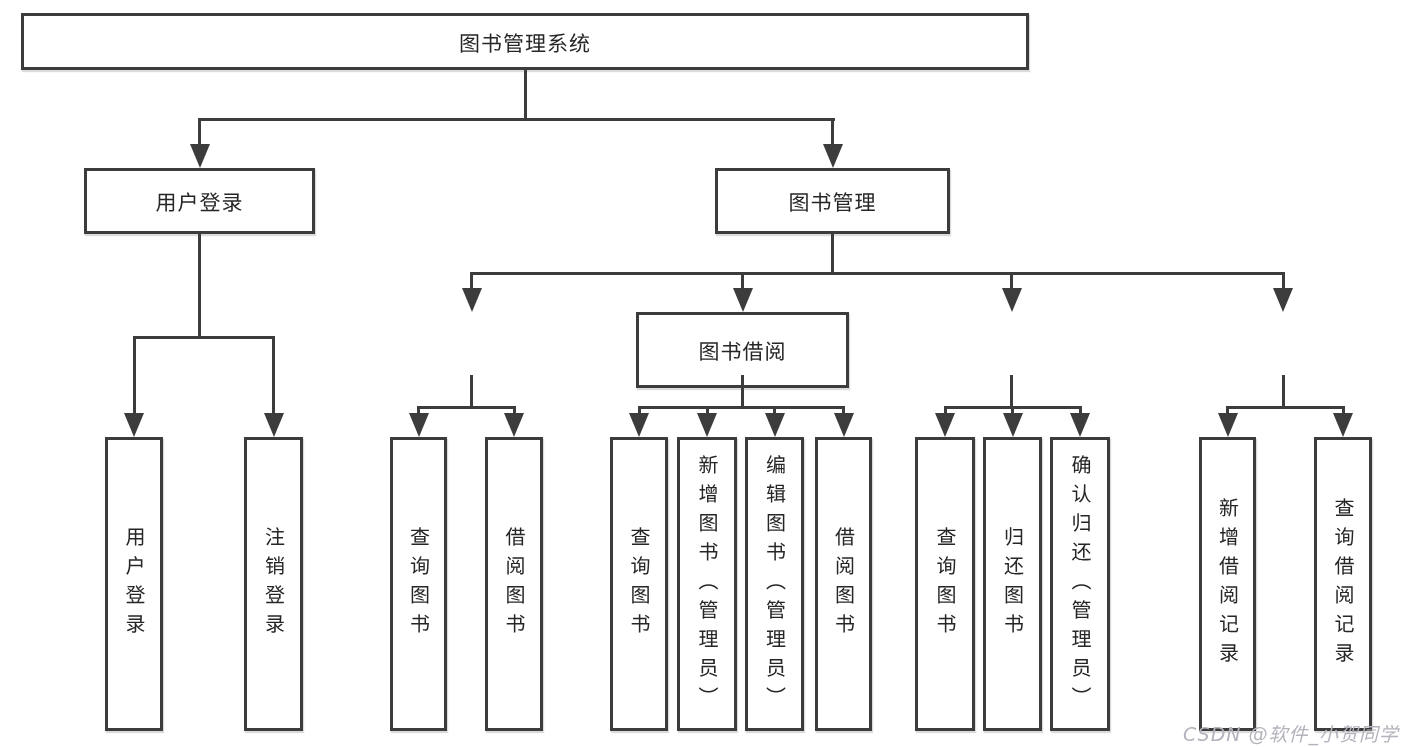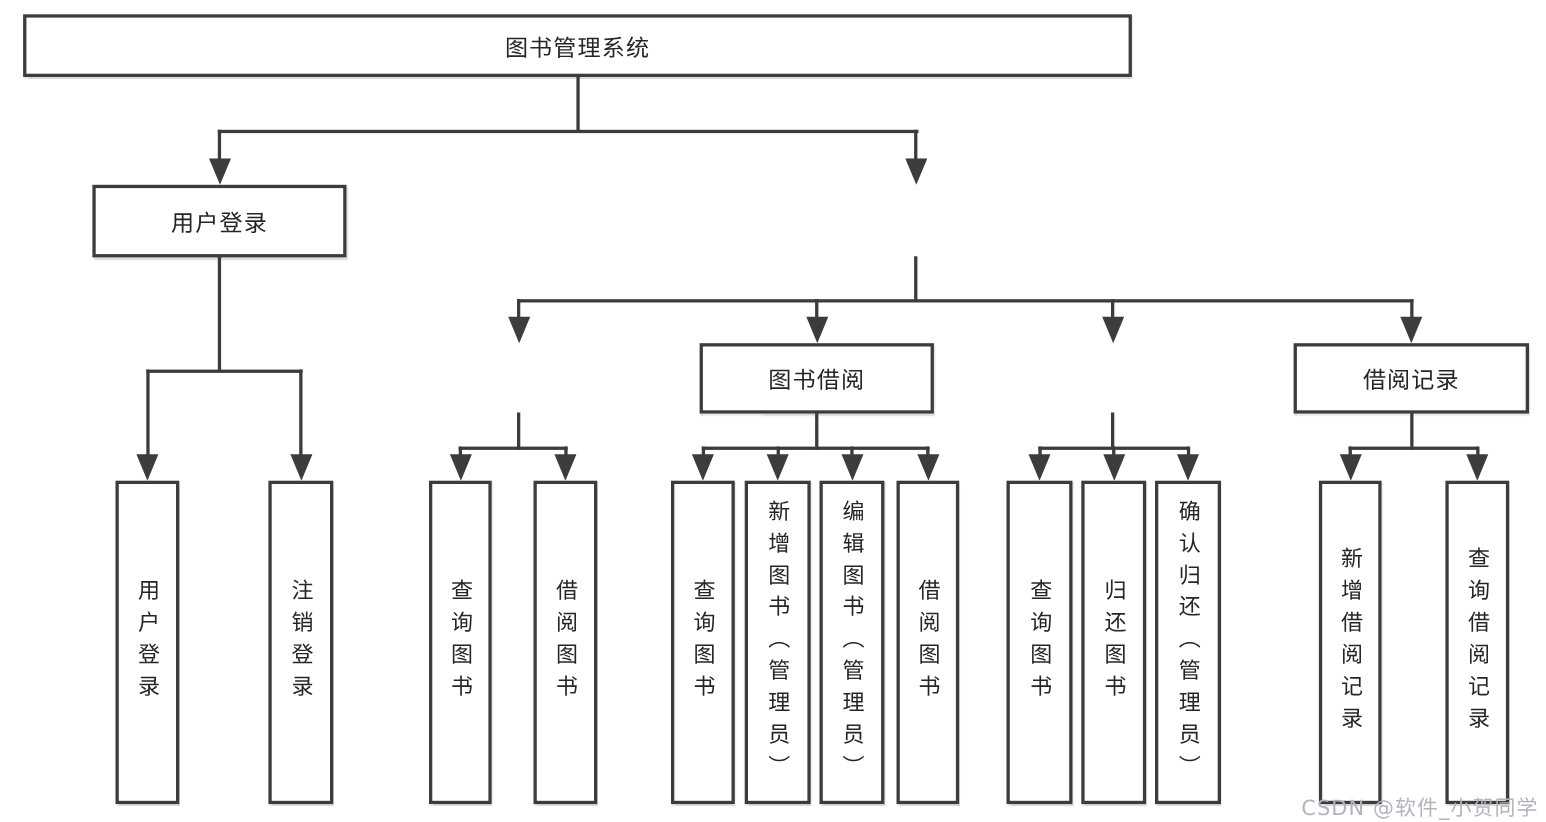--- a/index.html
+++ b/index.html
@@ -39,20 +39,21 @@
     border-top:24px solid #3c3c3c;
   }
   .watermark{
     position:absolute;
     left:1183px;top:719px;
     font-size:19px;
     color:#b3b3bd;
     letter-spacing:1px;
     white-space:nowrap;
     z-index:5;
+    font-style:italic;
   }
 </style>
 </head>
 <body>
 
 <div id="canvas">
 
   <div class="box hlabel" style="left:21px;top:13px;width:1008px;height:57px">
     <span>图书管理系统</span>
   </div>
@@ -60,44 +61,44 @@
   <div class="vline" style="left:524px;top:69px;height:51px"></div>
   <div class="hline" style="left:198px;top:118px;width:637px"></div>
   <div class="vline" style="left:198px;top:118px;height:28px"></div>
   <div class="arrow" style="left:190px;top:144px"></div>
   <div class="vline" style="left:831px;top:118px;height:28px"></div>
   <div class="arrow" style="left:823px;top:144px"></div>
 
   <div class="box hlabel" style="left:84px;top:168px;width:231px;height:66px">
     <span>用户登录</span>
   </div>
+  <div class="box hlabel" style="left:715px;top:168px;width:235px;height:66px">
+    <span>图书管理</span>
+  </div>
 
   <div class="vline" style="left:198px;top:233px;height:105px"></div>
   <div class="hline" style="left:133px;top:336px;width:142px"></div>
   <div class="vline" style="left:133px;top:336px;height:79px"></div>
   <div class="arrow" style="left:124px;top:413px"></div>
   <div class="vline" style="left:272px;top:336px;height:79px"></div>
   <div class="arrow" style="left:264px;top:413px"></div>
 
   <div class="vline" style="left:831px;top:233px;height:41px"></div>
   <div class="hline" style="left:470px;top:272px;width:815px"></div>
   <div class="vline" style="left:470px;top:272px;height:18px"></div>
   <div class="arrow" style="left:462px;top:288px"></div>
   <div class="vline" style="left:741px;top:272px;height:18px"></div>
   <div class="arrow" style="left:733px;top:288px"></div>
   <div class="vline" style="left:1010px;top:272px;height:18px"></div>
   <div class="arrow" style="left:1002px;top:288px"></div>
   <div class="vline" style="left:1282px;top:272px;height:18px"></div>
   <div class="arrow" style="left:1273px;top:288px"></div>
 
-  <div class="box hlabel" style="left:636px;top:312px;width:213px;height:64px">
+  <div class="box hlabel" style="left:636px;top:312px;width:213px;height:76px">
     <span>图书借阅</span>
-  </div>
-  <div class="box hlabel" style="left:1176px;top:312px;width:214px;height:64px">
-    <span>借阅记录</span>
   </div>
 
   <div class="vline" style="left:470px;top:375px;height:34px"></div>
   <div class="vline" style="left:741px;top:375px;height:34px"></div>
   <div class="vline" style="left:1010px;top:375px;height:34px"></div>
   <div class="vline" style="left:1282px;top:375px;height:34px"></div>
 
   <div class="hline" style="left:417px;top:406px;width:99px"></div>
   <div class="vline" style="left:417px;top:406px;height:10px"></div>
   <div class="arrow" style="left:409px;top:413px"></div>

